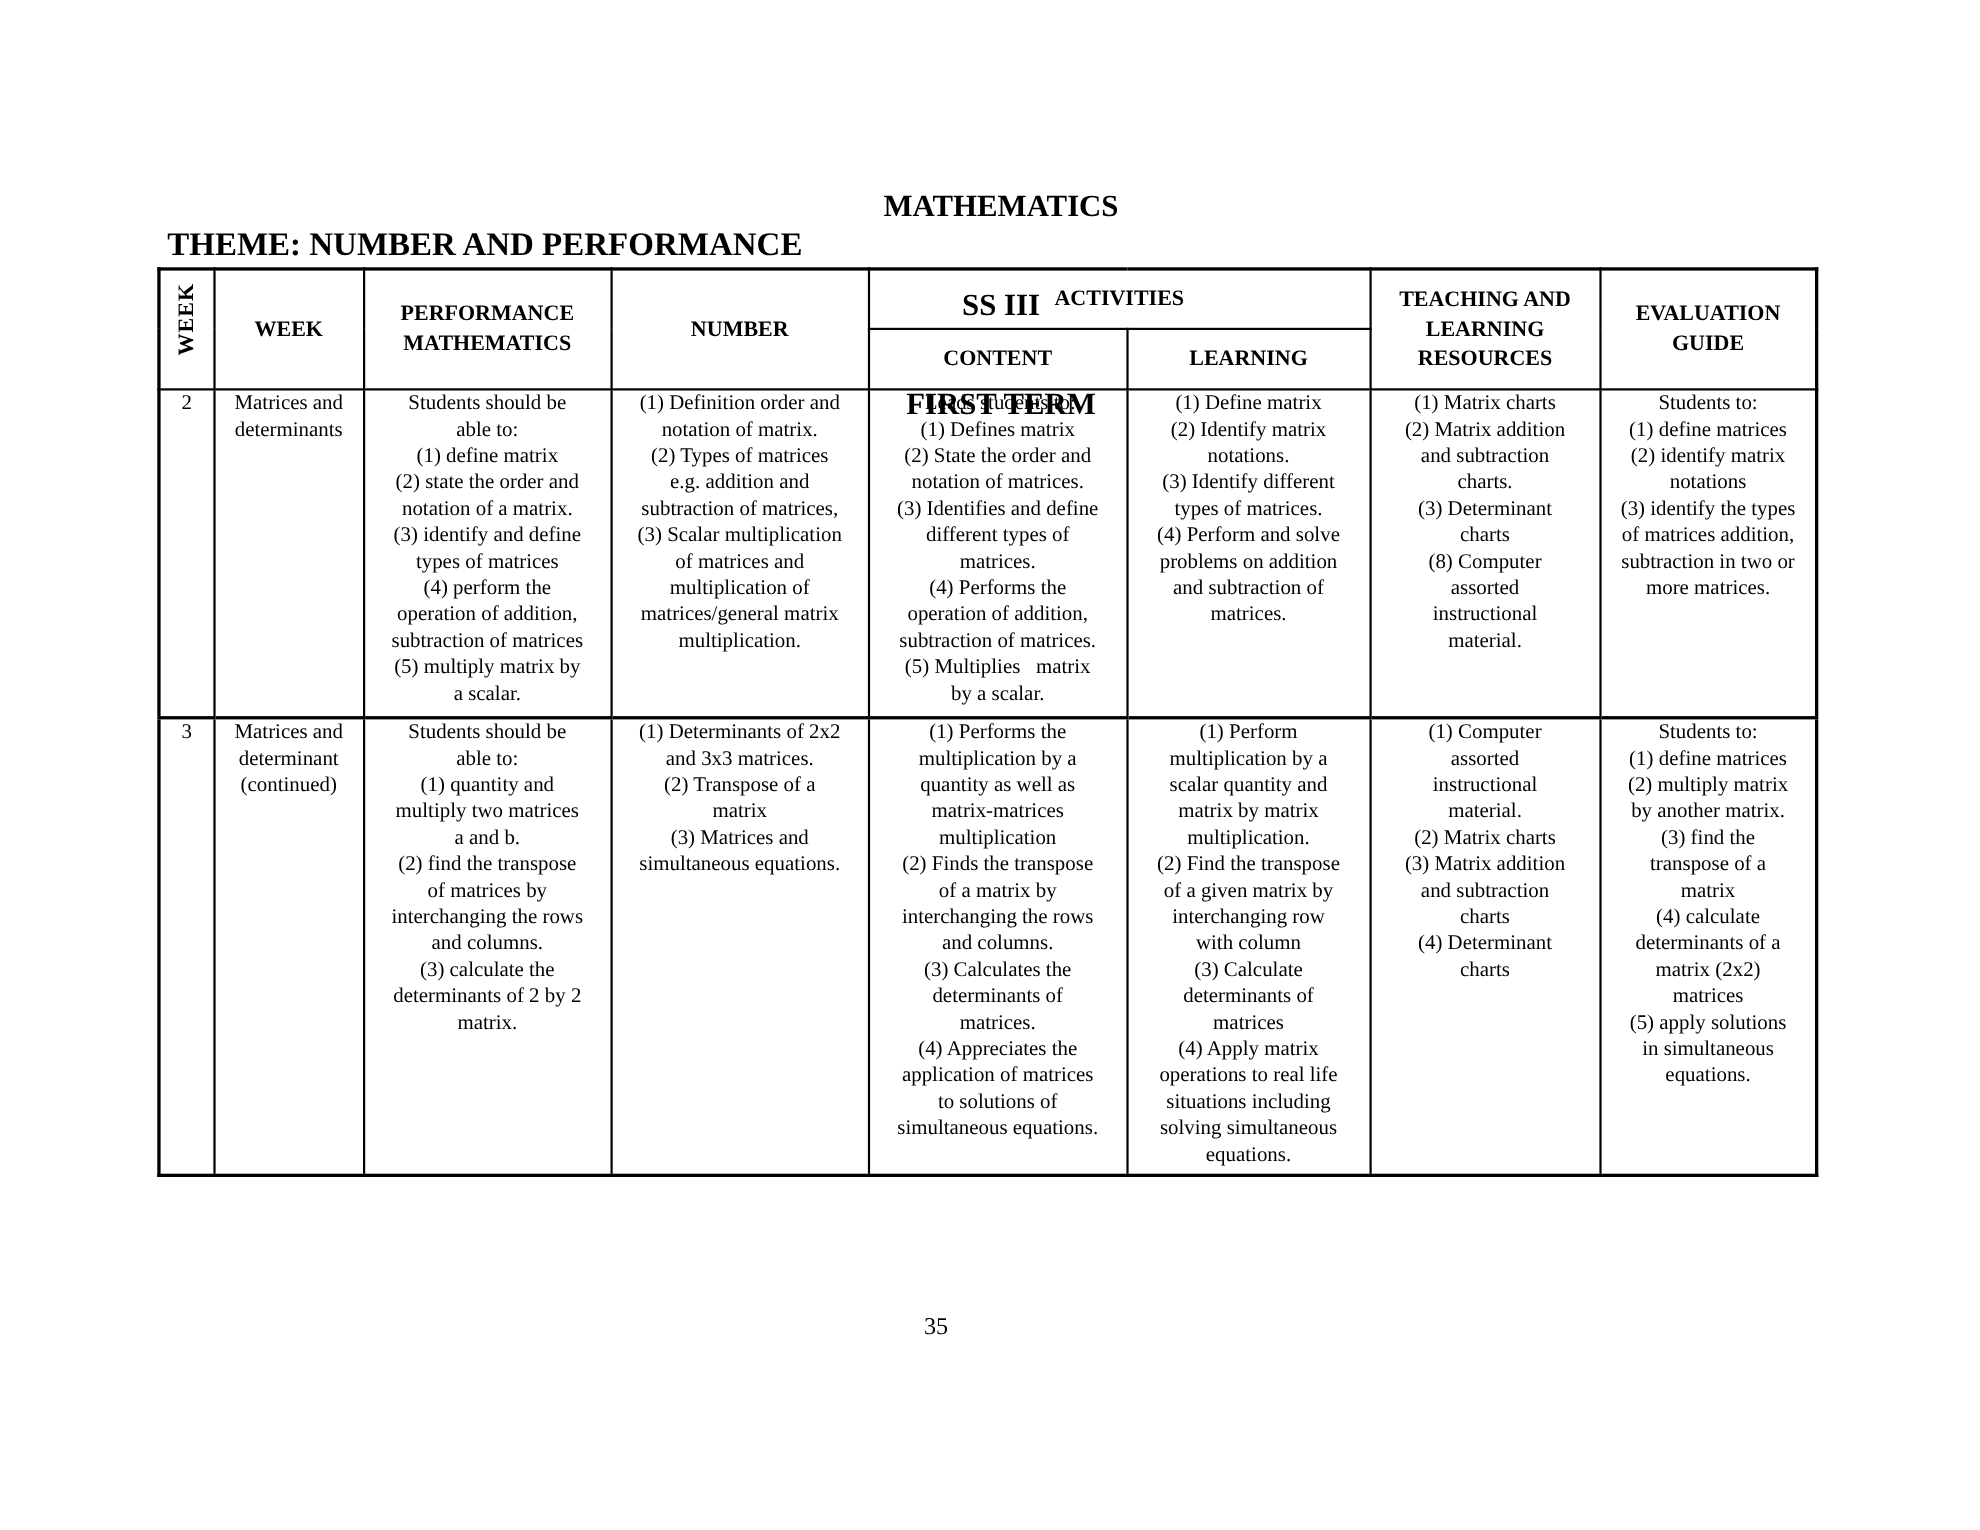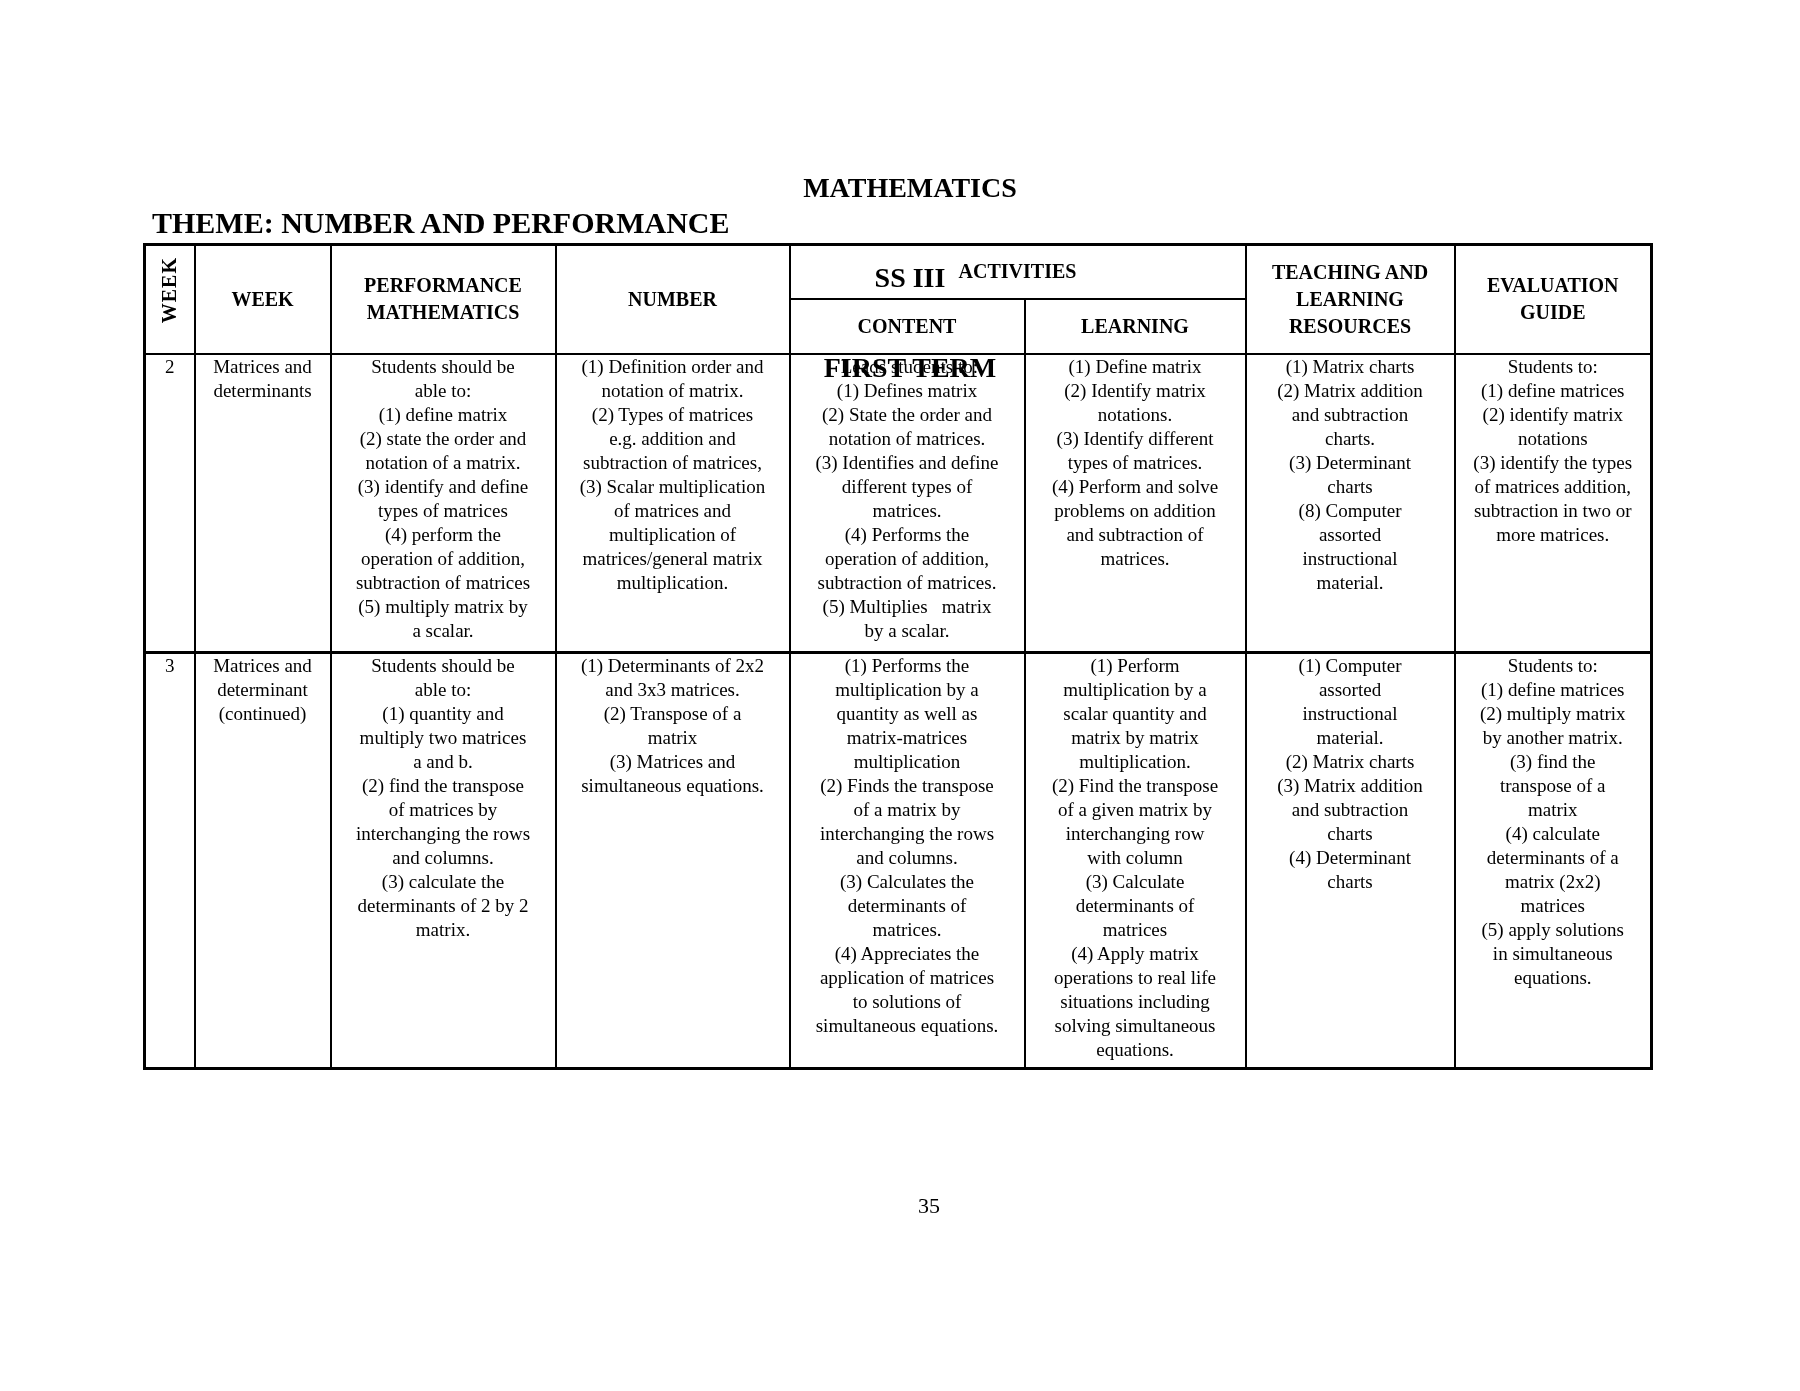--- a/index.html
+++ b/index.html
@@ -68,21 +68,21 @@
     white-space: pre;
   }
   td.week-cell {
     text-align: center;
     padding-left: 0;
   }
   .page-number {
     position: absolute;
     left: 840px; top: 1193px;
     width: 100px;
-    text-align: right;
+    text-align: left;
     font-size: 22px;
   }
 </style>
 </head>
 <body>
 
 <div class="title-block">
   <div>MATHEMATICS</div>
   <div>SS III</div>
   <div>FIRST TERM</div>

